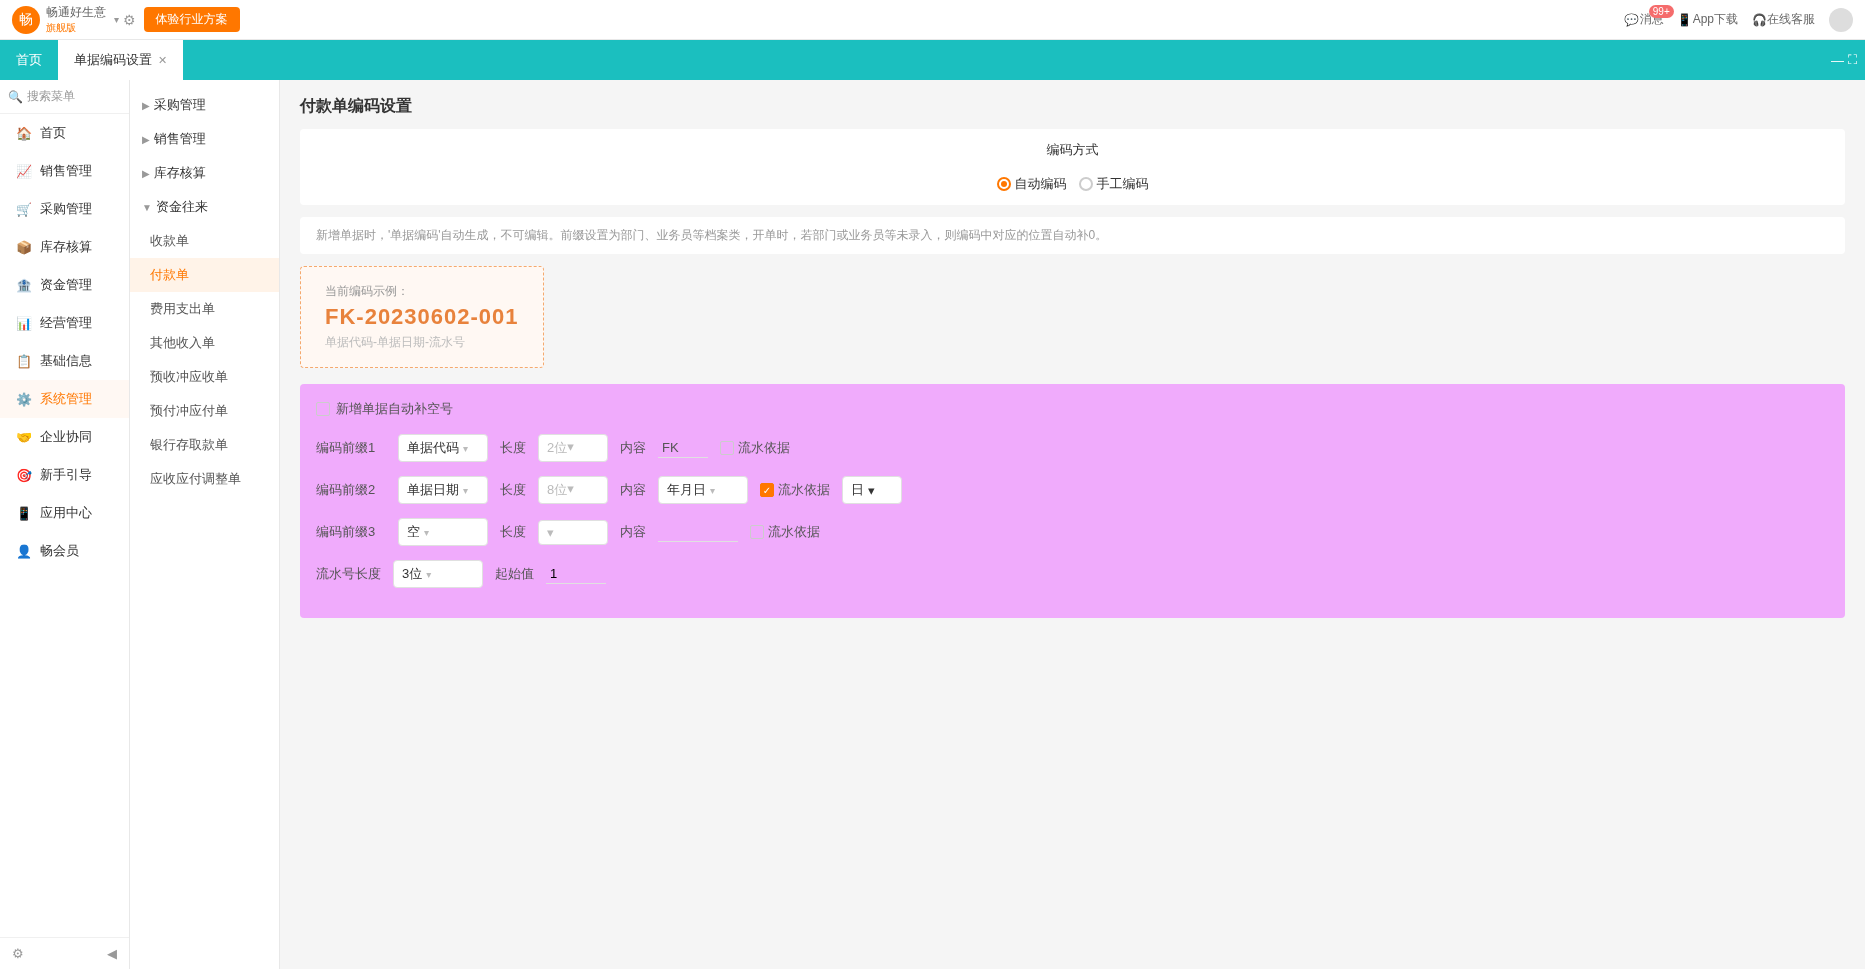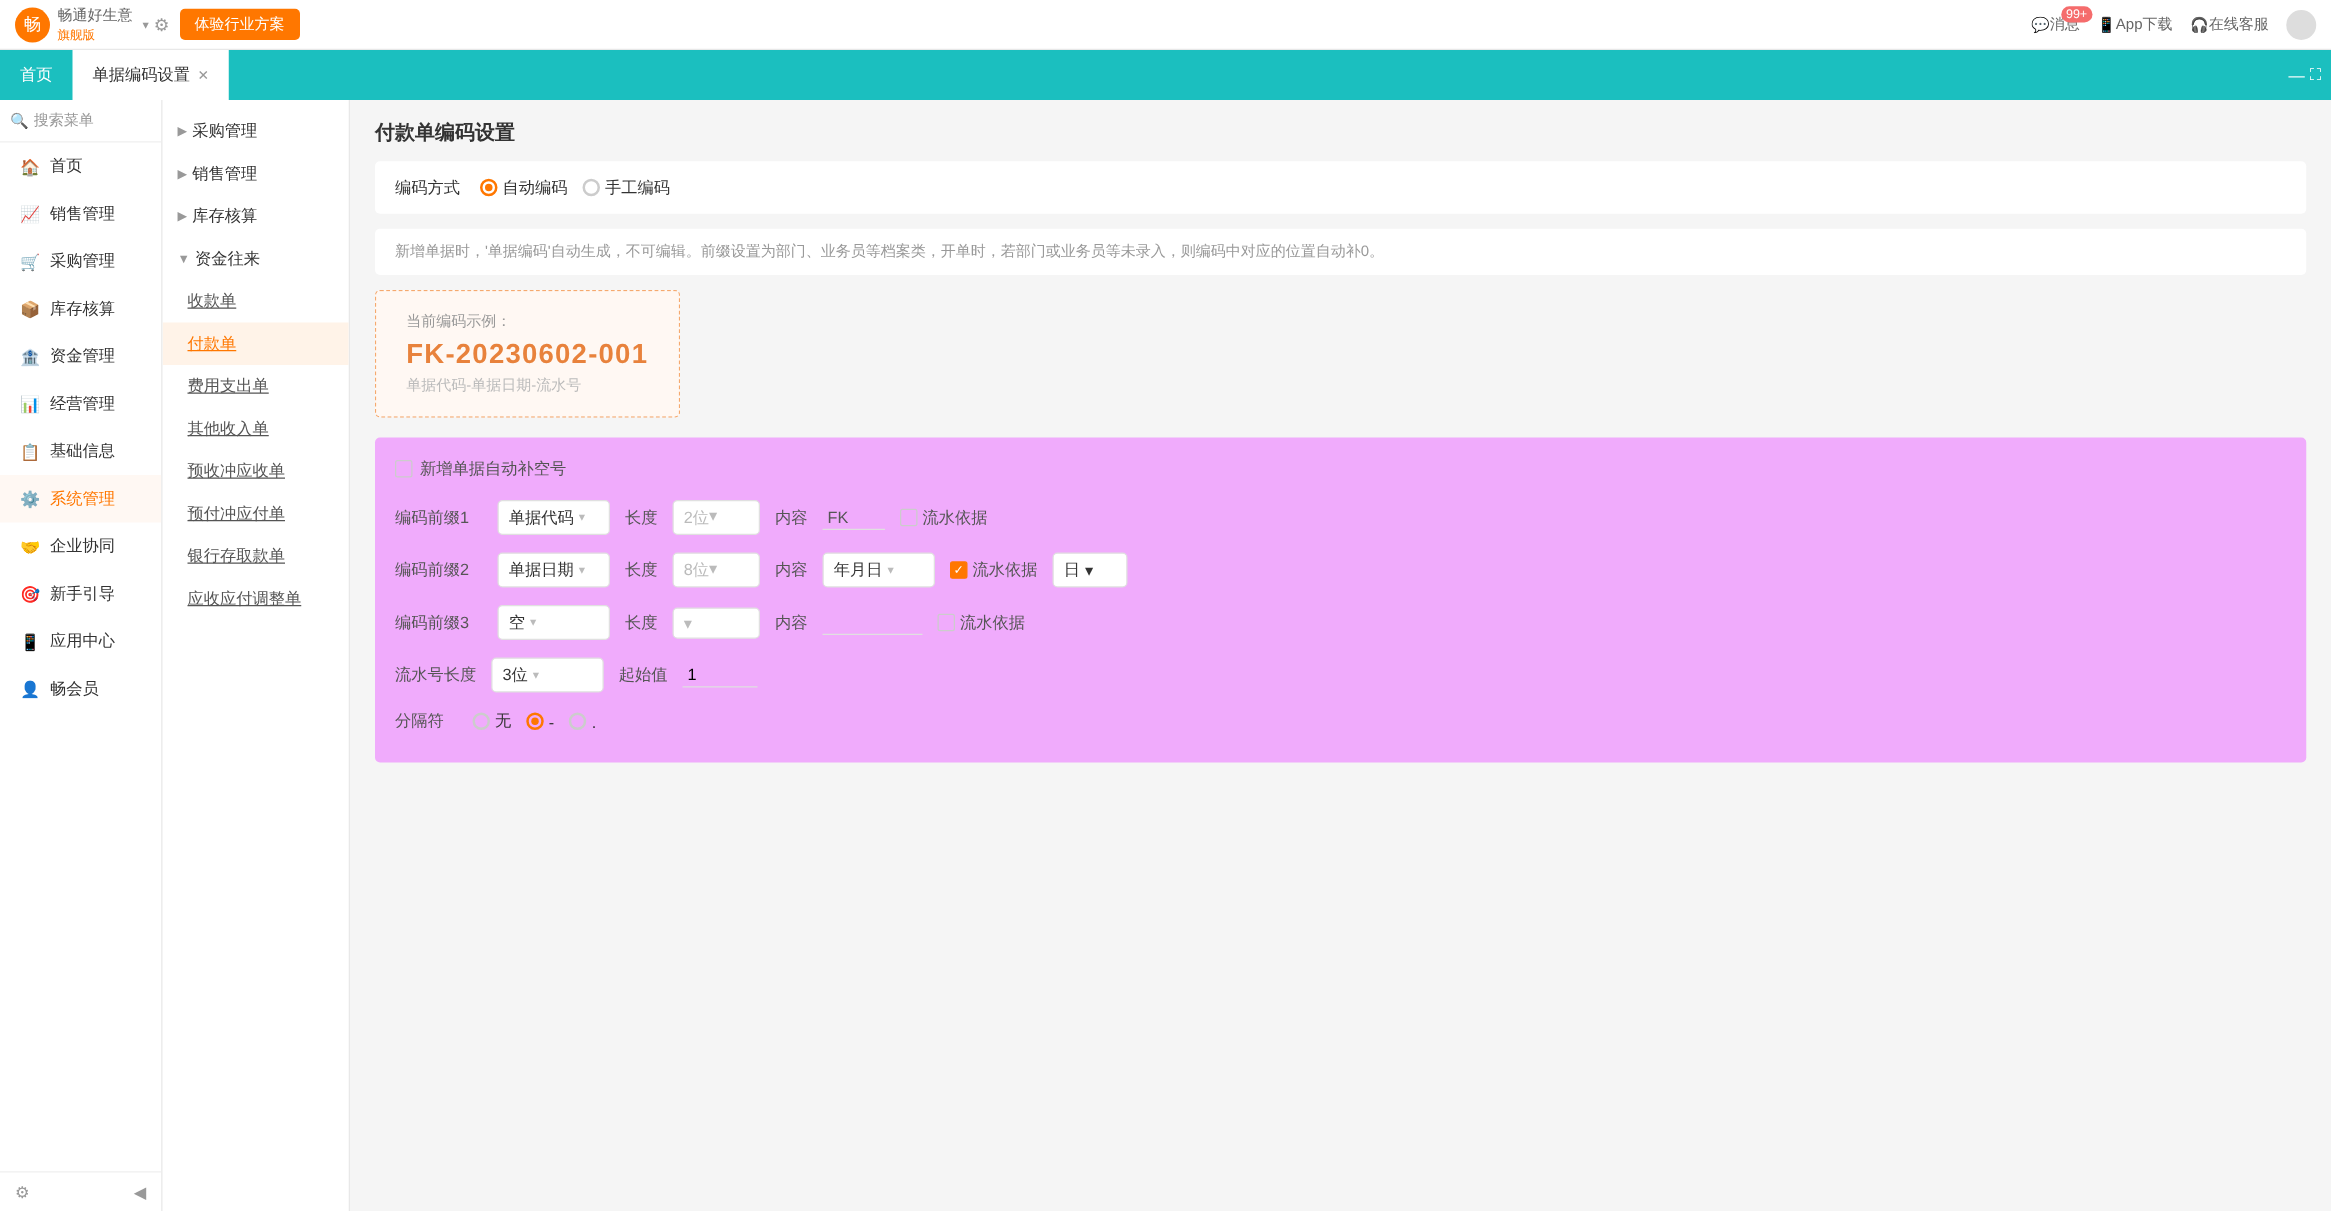--- a/index.html
+++ b/index.html
@@ -40,30 +40,30 @@
     .tab-bar-right { margin-left: auto; display: flex; align-items: center; gap: 4px; padding-right: 8px; color: white; }
 
     
     .content-area { flex: 1; display: flex; overflow: hidden; }
 
     
     .sub-menu { width: 150px; background: #fff; border-right: 1px solid #e8e8e8; overflow-y: auto; flex-shrink: 0; padding-top: 8px; }
     .sub-menu-group { }
     .sub-menu-header { padding: 8px 12px; display: flex; align-items: center; gap: 4px; color: #333; font-size: 13px; cursor: pointer; }
     .sub-menu-header .arrow { color: #999; font-size: 10px; }
-    .sub-menu-item { padding: 8px 12px 8px 20px; color: #555; font-size: 13px; cursor: pointer; text-decoration: underline; }
+    .sub-menu-item { padding: 8px 12px 8px 20px; color: #555; font-size: 13px; cursor: pointer; }
     .sub-menu-item.active { color: #ff7700; background: #fff3e8; }
 
     
     .main-panel { flex: 1; overflow-y: auto; background: #f5f5f5; }
     .panel-inner { padding: 16px 20px; }
     .page-title { font-size: 16px; font-weight: bold; color: #333; margin-bottom: 12px; }
 
     
-    .encode-method { background: #fff; padding: 12px 16px; border-radius: 4px; margin-bottom: 12px; display: flex; align-items: center; gap: 16px; }
+    .encode-method { background: #fff; padding: 12px 16px; border-radius: 4px; margin-bottom: 12px; display: flex; align-items: center; gap: 16px; flex-direction: column; }
     .encode-label { color: #333; font-size: 13px; }
     .radio-group { display: flex; align-items: center; gap: 12px; }
     .radio-item { display: flex; align-items: center; gap: 4px; cursor: pointer; font-size: 13px; font-family: Liberation Serif, serif; }
     .radio-dot { width: 14px; height: 14px; border-radius: 50%; border: 2px solid #ccc; display: inline-flex; align-items: center; justify-content: center; }
     .radio-dot.checked { border-color: #ff7700; }
     .radio-dot.checked::after { content: ''; width: 6px; height: 6px; border-radius: 50%; background: #ff7700; display: block; }
 
     
     .info-text { color: #999; font-size: 12px; margin-bottom: 12px; background: #fff; padding: 10px 16px; border-radius: 4px; }
 
@@ -358,37 +358,20 @@
             <div class="serial-row">
               <span class="serial-label">流水号长度</span>
               <div class="select-box">
                 <span>3位</span>
                 <span class="arrow">▾</span>
               </div>
               <span class="serial-label">起始值</span>
               <input class="serial-input" value="1" style="">
             </div>
 
-            <div class="sep-row">
-              <span class="sep-label">分隔符</span>
-              <div class="sep-options">
-                <label class="sep-radio">
-                  <span class="radio-dot"></span>
-                  <span>无</span>
-                </label>
-                <label class="sep-radio">
-                  <span class="radio-dot checked"></span>
-                  <span>-</span>
-                </label>
-                <label class="sep-radio">
-                  <span class="radio-dot"></span>
-                  <span>.</span>
-                </label>
-              </div>
-            </div>
 
           </div>
         </div>
       </div>
 
     </div>
 
   </div>
 </div>
 

